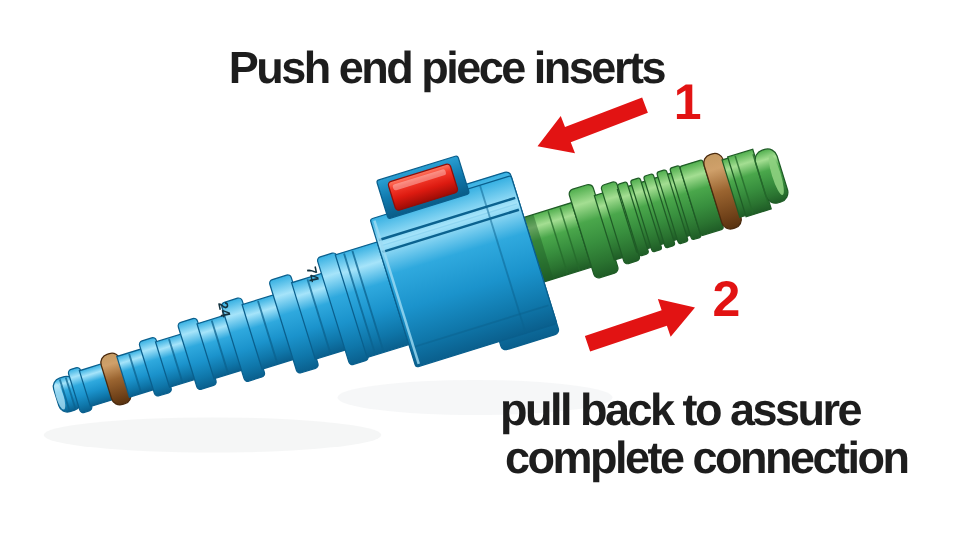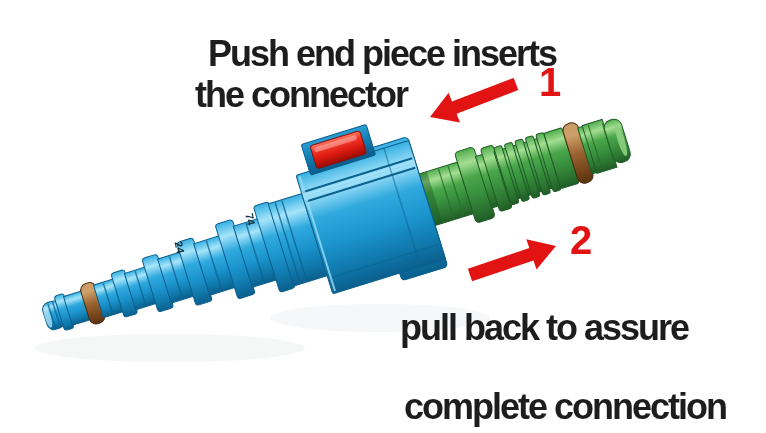--- a/index.html
+++ b/index.html
@@ -5,24 +5,24 @@
   html,body{margin:0;padding:0;background:#fff;}
   .stage{
     position:relative;width:766px;height:433px;background:#ffffff;
     overflow:hidden;font-family:"Liberation Sans",sans-serif;
   }
   .stage svg{position:absolute;left:0;top:0;}
   .cap{
     position:absolute;font-weight:bold;color:#1d1d1d;
     font-size:36px;letter-spacing:-2px;white-space:nowrap;
   }
-  .cap1{left:170px;top:33px;line-height:41px;margin-left:25px;}
+  .cap1{left:170px;top:33px;line-height:41px;}
   .cap1 .ln1{padding-left:13px;}
   .cap2{left:400px;top:309px;line-height:38px;}
-  .cap2 .ln2{padding-left:4px;margin-top:41px;}
+  .cap2 .ln2{padding-left:4px;}
   .stepnum{
     position:absolute;font-weight:bold;color:#e21313;
     font-size:40px;line-height:40px;
   }
   .num1{left:539px;top:62px;}
   .num2{left:570px;top:220px;}
   .bp{fill:url(#bgrad);stroke:#0a5f8d;stroke-width:1;}
   .gp{fill:url(#ggrad);stroke:#1f5c26;stroke-width:1;}
   .br{fill:url(#obrad);stroke:#4a2a0e;stroke-width:1;}
   .bl{stroke:#0b628f;stroke-width:1.5;opacity:.75;}
@@ -148,21 +148,20 @@
         <text class="mark" transform="translate(146,-34) rotate(95)">24</text>
       </g>
     </g>
 
     <polygon points="513.7,77.9 452.0,101.6 448.6,92.8 430,117 460.0,122.6 456.6,113.8 518.3,90.1" fill="#e21313"></polygon>
     <polygon points="467.9,268.8 529.3,248.1 526.3,239.2 556,246 536.5,269.4 533.5,260.5 472.1,281.2" fill="#e21313"></polygon>
   </svg>
 
   <div class="cap cap1">
     <div class="ln1">Push end piece inserts</div>
-    <div class="ln2">the connector</div>
   </div>
 
   <div class="stepnum num1">1</div>
   <div class="stepnum num2">2</div>
 
   <div class="cap cap2">
     <div class="ln1">pull back to assure</div>
     <div class="ln2">complete connection</div>
   </div>
 

